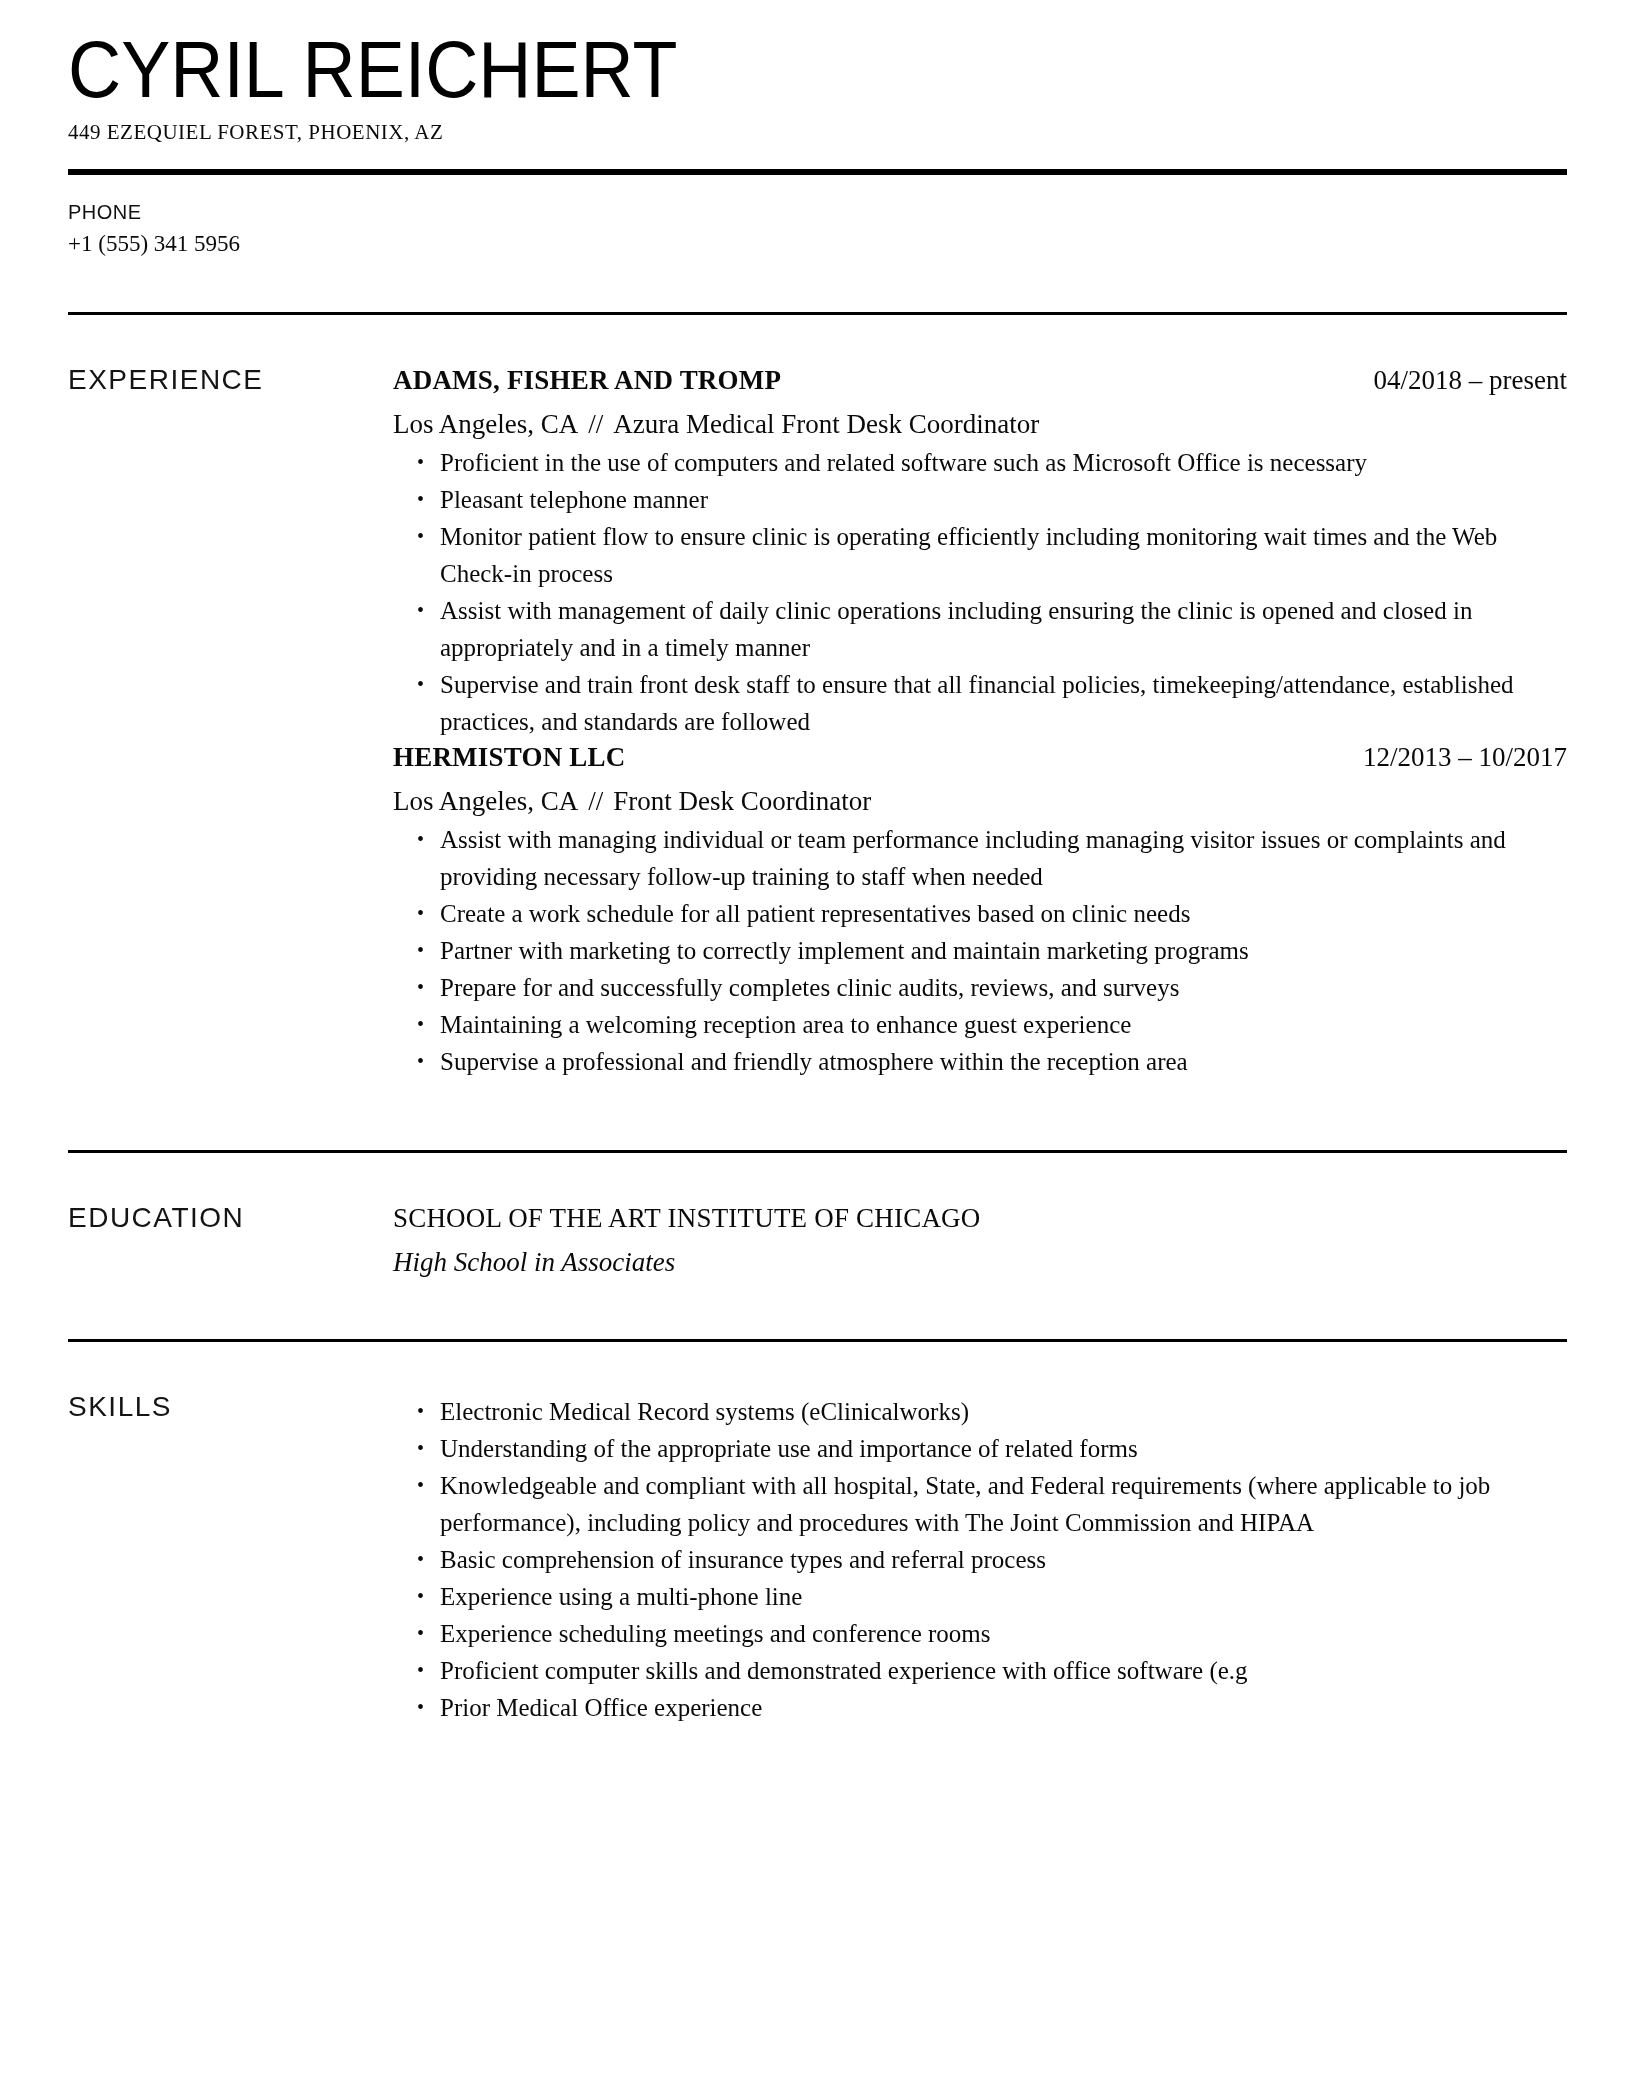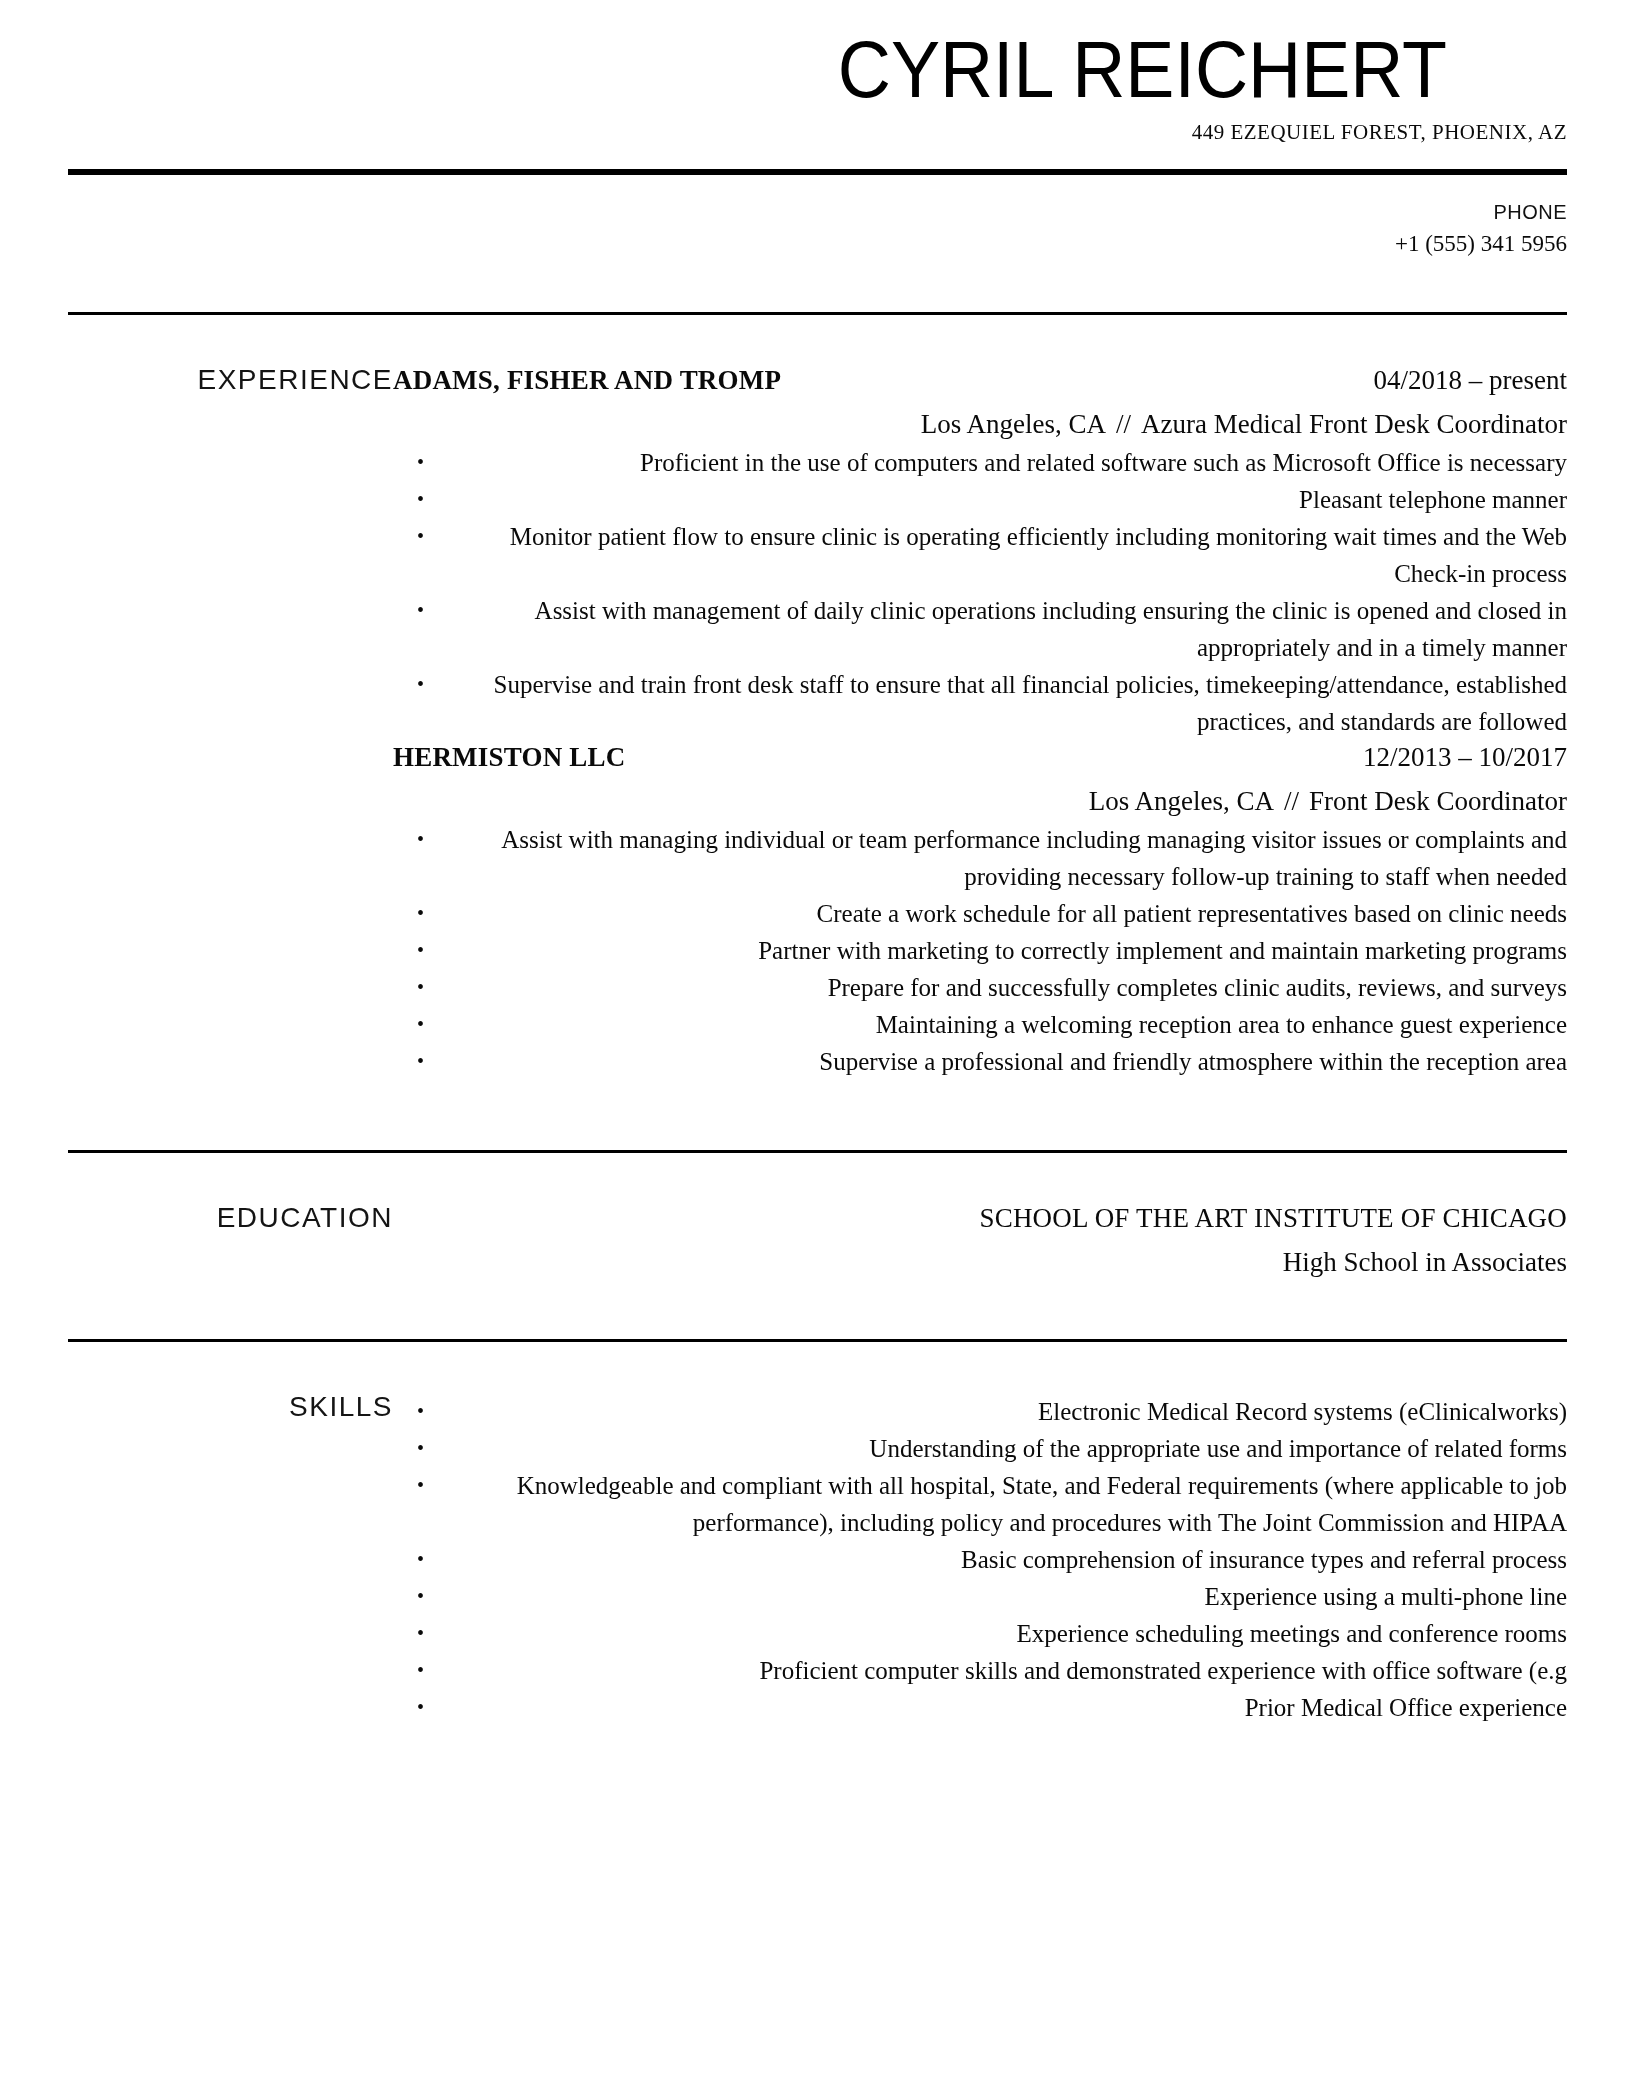--- a/index.html
+++ b/index.html
@@ -7,21 +7,20 @@
 
   .page {
     position: relative;
     width: 1632px;
     height: 1798px;
     background: #ffffff;
     color: #000000;
     padding: 30px 65px 0 68px;
     font-family: "Liberation Serif", serif;
     overflow: hidden;
-    text-align: right;
   }
 
   
   .name {
     margin: 0;
     font-family: "Liberation Sans", sans-serif;
     font-weight: 400;
     font-size: 80px;
     line-height: 80px;
     letter-spacing: 0;
@@ -118,21 +117,21 @@
 
   
   .school {
     margin: 0;
     font-size: 27px;
     line-height: 34px;
     font-weight: 400;
     letter-spacing: 0.2px;
     color: #0a0a0a;
   }
-  .degree { margin-top: 10px; font-size: 27px; line-height: 34px; color: #0a0a0a; }
+  .degree { margin-top: 10px; font-size: 27px; line-height: 34px; font-style: italic; color: #0a0a0a; }
 </style>
 </head>
 <body>
 
 <div class="page">
 
   <header>
     <h1 class="name">CYRIL REICHERT</h1>
     <div class="address">449 EZEQUIEL FOREST, PHOENIX, AZ</div>
   </header>

